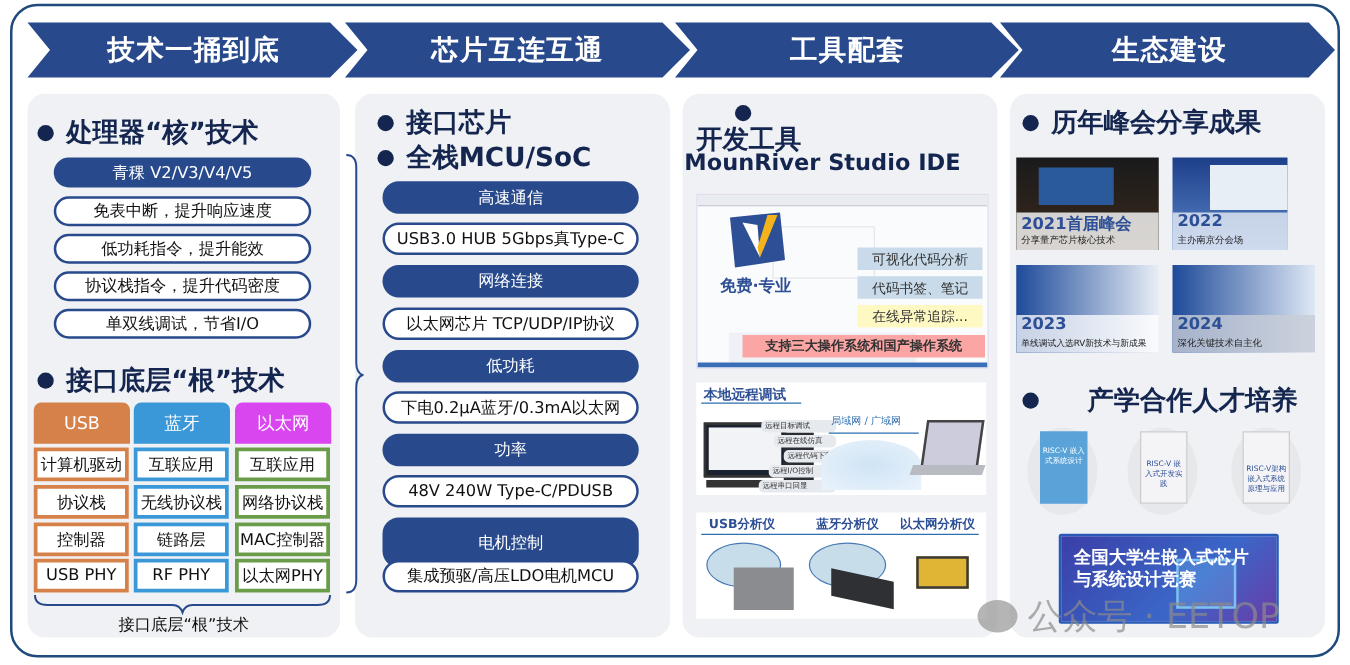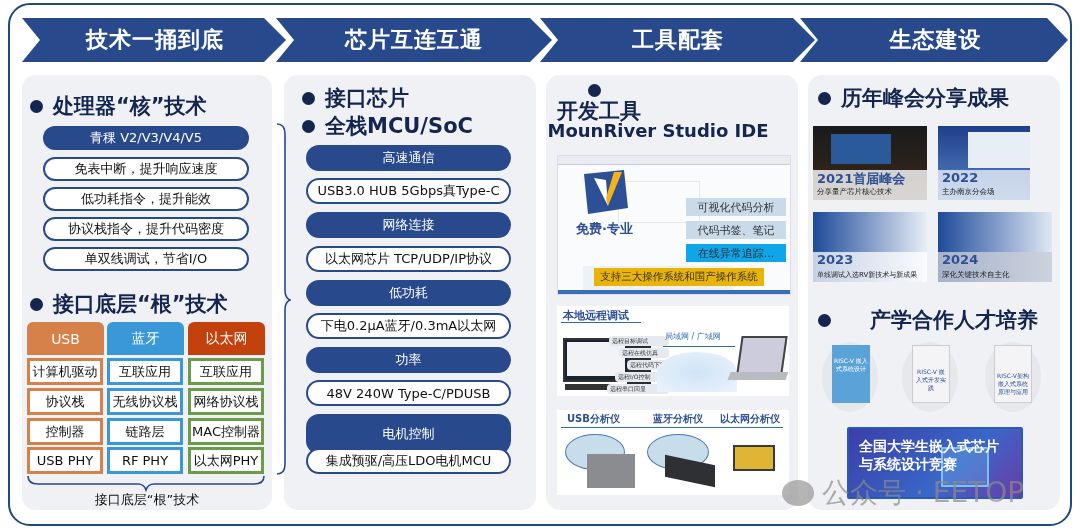--- a/index.html
+++ b/index.html
@@ -48,21 +48,21 @@
 <div class="pill out" style="left:43px;top:217px;width:206px;">协议栈指令，提升代码密度</div>
 <div class="pill out" style="left:43px;top:247px;width:206px;">单双线调试，节省I/O</div>
 
 <div class="h1" style="left:30px;top:290px;">
     <span class="dot"></span>
     <span>接口底层“根”技术</span>
   </div>
 
 <div class="hdr" style="left:27px;top:322px;background:#d6814a;">USB</div>
 <div class="hdr" style="left:107px;top:322px;background:#3a97d8;">蓝牙</div>
-<div class="hdr" style="left:188px;top:322px;background:#c2410c;">以太网</div>
+<div class="hdr" style="left:188px;top:322px;background:#d946ef;">以太网</div>
 
 <div class="cell" style="left:27px;top:358px;border-color:#d6814a;">计算机驱动</div>
 <div class="cell" style="left:107px;top:358px;border-color:#3a97d8;">互联应用</div>
 <div class="cell" style="left:188px;top:358px;border-color:#6a9c4a;">互联应用</div>
 <div class="cell" style="left:27px;top:388px;border-color:#d6814a;">协议栈</div>
 <div class="cell" style="left:107px;top:388px;border-color:#3a97d8;">无线协议栈</div>
 <div class="cell" style="left:188px;top:388px;border-color:#6a9c4a;">网络协议栈</div>
 <div class="cell" style="left:27px;top:418px;border-color:#d6814a;">控制器</div>
 <div class="cell" style="left:107px;top:418px;border-color:#3a97d8;">链路层</div>
 <div class="cell" style="left:188px;top:418px;border-color:#6a9c4a;">MAC控制器</div>
@@ -110,22 +110,22 @@
   <div style="position:absolute;left:60px;top:25px;width:80px;height:40px;border:1px solid #e5e7ea"></div>
   <div style="position:absolute;left:25px;top:110px;width:150px;height:25px;background:#eef2f6"></div>
   <svg style="position:absolute;left:22px;top:12px" width="52" height="50">
     <polygon points="4,6 44,2 48,40 8,46" fill="#2d4f95"></polygon>
     <polygon points="14,10 28,38 26,12" fill="#fff"></polygon>
     <polygon points="28,38 42,4 34,4 26,30" fill="#f5b31b"></polygon>
   </svg>
   <div style="position:absolute;left:18px;top:64px;font-weight:bold;font-size:13px;color:#2d4f95;">免费·专业</div>
   <div style="position:absolute;left:128px;top:42px;width:100px;height:18px;background:#c9dbea;color:#333;font-size:11px;display:flex;align-items:center;justify-content:center;">可视化代码分析</div>
   <div style="position:absolute;left:128px;top:65px;width:100px;height:18px;background:#c9dbea;color:#333;font-size:11px;display:flex;align-items:center;justify-content:center;">代码书签、笔记</div>
-  <div style="position:absolute;left:128px;top:88px;width:100px;height:18px;background:#0ea5e9;color:#333;font-size:11px;display:flex;align-items:center;justify-content:center;">在线异常追踪...</div>
-  <div style="position:absolute;left:36px;top:112px;width:170px;height:18px;background:#eab308;color:#333;font-size:10.5px;display:flex;align-items:center;justify-content:center;">支持三大操作系统和国产操作系统</div>
+  <div style="position:absolute;left:128px;top:88px;width:100px;height:18px;background:#fef9c3;color:#333;font-size:11px;display:flex;align-items:center;justify-content:center;">在线异常追踪...</div>
+  <div style="position:absolute;left:36px;top:112px;width:194px;height:18px;background:#fca5a5;color:#333;font-size:10.5px;display:flex;align-items:center;justify-content:center;font-weight:bold;">支持三大操作系统和国产操作系统</div>
   <div style="position:absolute;left:0;bottom:0;width:232px;height:4px;background:#3a6fb8"></div>
 </div>
 
 <div class="img" style="left:557px;top:306px;width:232px;height:90px;background:#fff;">
   <div style="position:absolute;left:6px;top:2px;font-weight:bold;font-size:11px;color:#2d4f95;">本地远程调试</div>
   <div style="position:absolute;left:4px;top:16px;width:80px;height:1px;background:#2d6fb0"></div>
   <div style="position:absolute;left:6px;top:32px;width:62px;height:40px;background:#1c2330;border:2px solid #333">
       <div style="margin:2px;height:34px;background:#f1f3f6"></div>
     </div>
   <div style="position:absolute;left:70px;top:40px;width:24px;height:42px;background:#2a2d33"></div>

